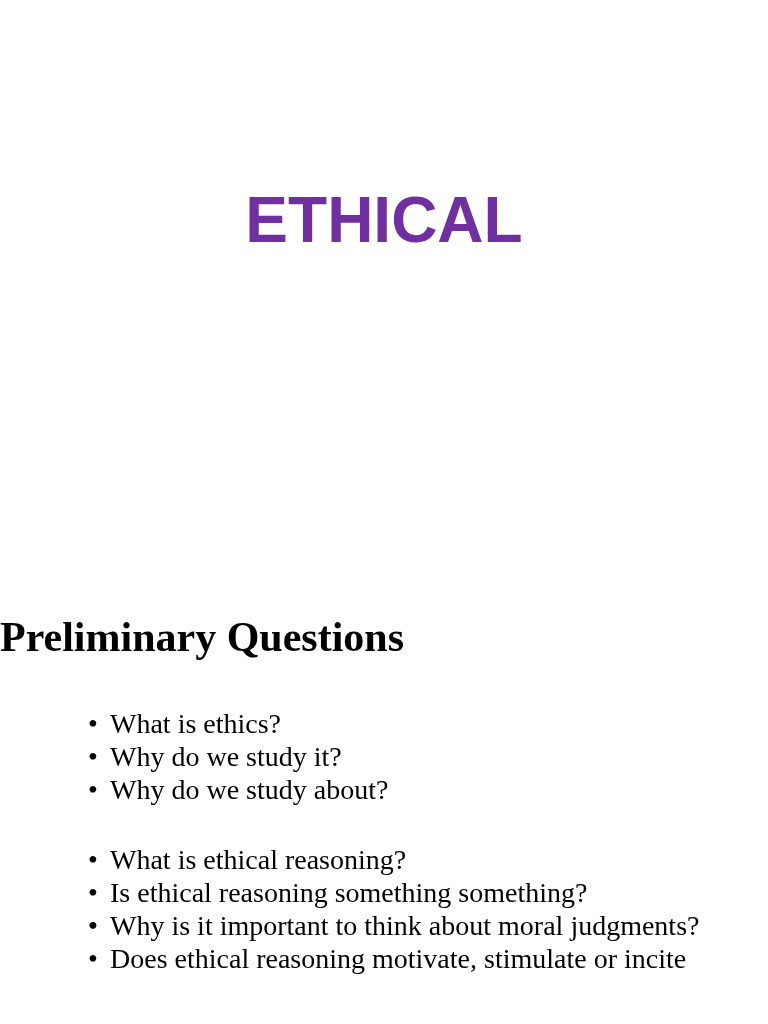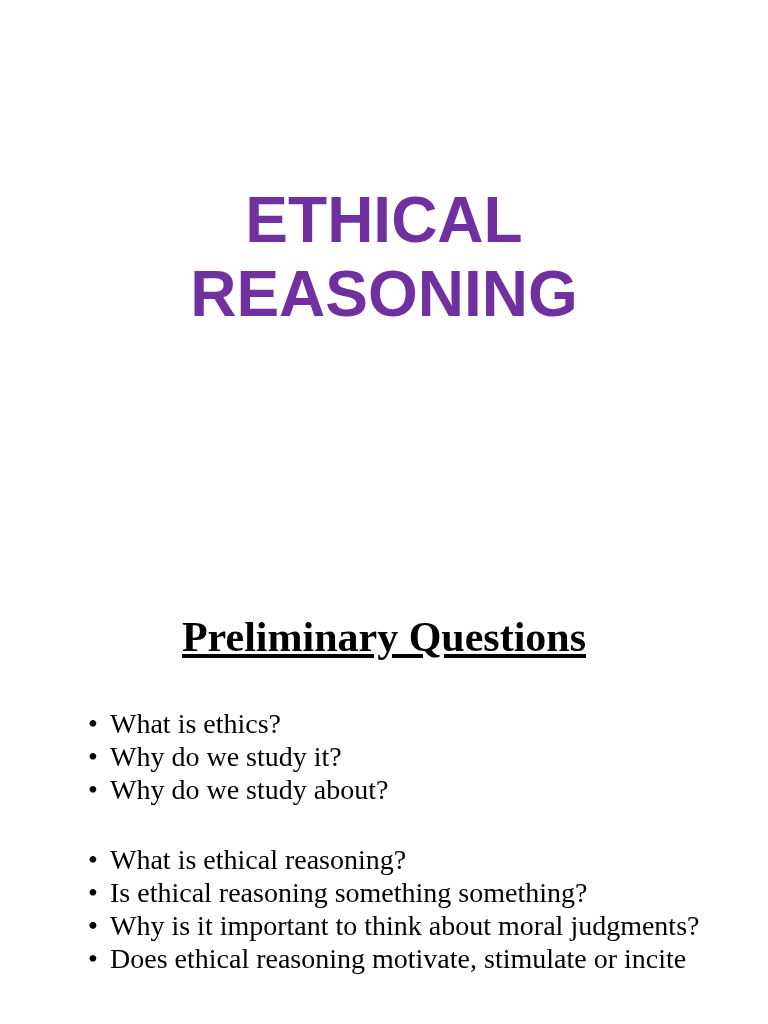--- a/index.html
+++ b/index.html
@@ -29,27 +29,26 @@
   }
   .title-line { display: block; }
 
   
   .slide2-heading {
     position: absolute;
     top: 613px;
     left: 0;
     width: 100%;
     margin: 0;
-    text-align: center;
+    text-align: left;
     font-family: "Liberation Serif", serif;
     font-weight: 700;
     font-size: 42px;
     line-height: 48px;
     color: #000000;
-    text-decoration: underline;
   }
 
   
   .bullets {
     position: absolute;
     left: 0;
     width: 768px;
     box-sizing: border-box;
     margin: 0;
     padding: 0 38px 0 110px;
@@ -77,21 +76,20 @@
   .bline { display: block; }
 </style>
 </head>
 <body>
 
 <div class="page">
 
   <section>
     <h1 class="slide1-title">
       <span class="title-line">ETHICAL</span>
-      <span class="title-line">REASONING</span>
     </h1>
   </section>
 
   <section>
     <h2 class="slide2-heading">Preliminary Questions</h2>
 
     <ul class="bullets bullets-1">
       <li>
         <span class="marker">•</span>
         <span class="bline">What is ethics?</span>

